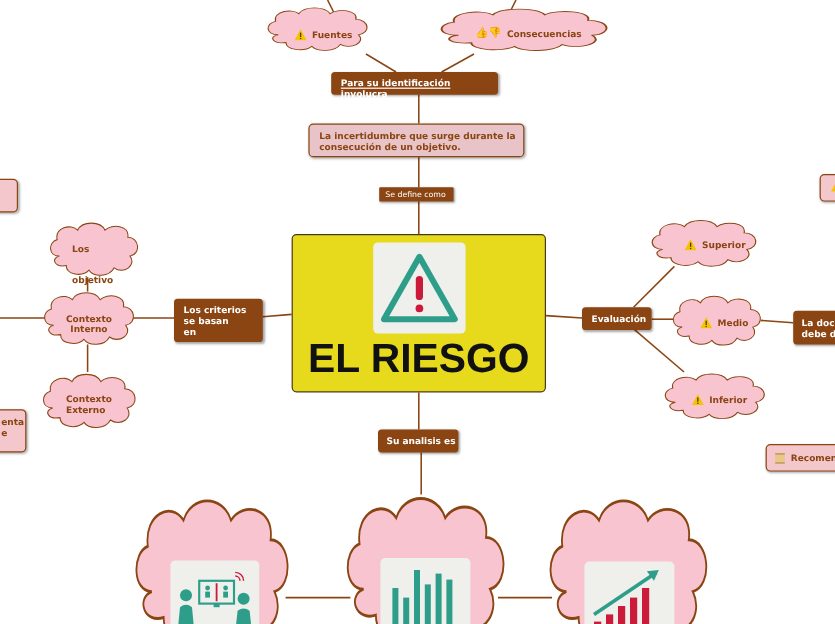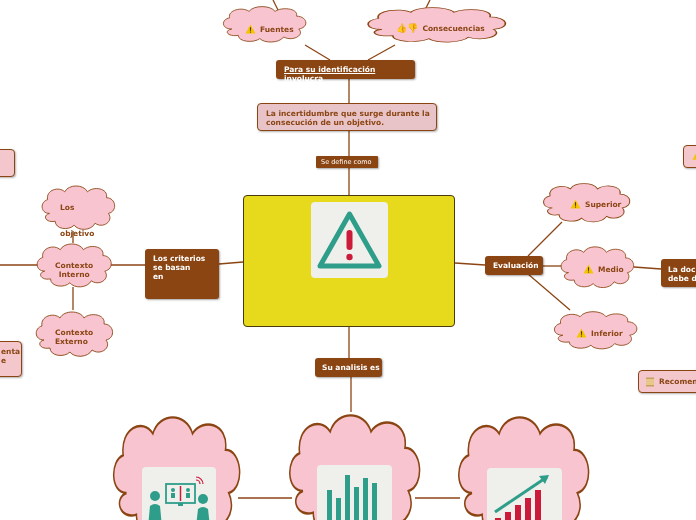--- a/index.html
+++ b/index.html
@@ -121,23 +121,24 @@
 </div>
 
 <div class="center">
   <div class="center-icon-box">
     <svg viewBox="0 0 77 76" style="width:77px;height:76px;">
       <path d="M38.5 12 L68 64 L9 64 Z" fill="none" stroke="#2e9e8a" stroke-width="5" stroke-linejoin="round"></path>
       <rect x="35.5" y="28" width="6" height="20" rx="3" fill="#cc1a3a"></rect>
       <circle cx="38.5" cy="55" r="3.2" fill="#cc1a3a"></circle>
     </svg>
   </div>
-</div>
-
-<div class="rect-brown" style="left:145px;top:249px;width:74px;height:50px;padding:5px 0 0 8px;">
+  <div class="center-title">EL RIESGO</div>
+</div>
+
+<div class="rect-brown" style="left:145px;top:249px;width:74px;height:36px;padding:5px 0 0 8px;">
   <div>Los criterios</div>
   <div>se basan</div>
   <div>en</div>
 </div>
 
 <div class="cloud-label" style="left:60px;top:203px;flex-direction:column;align-items:flex-start;gap:17px;">
   <span>Los</span>
   <span>objetivo</span>
 </div>
 <div class="cloud-label" style="left:55px;top:261px;flex-direction:column;gap:0;">

